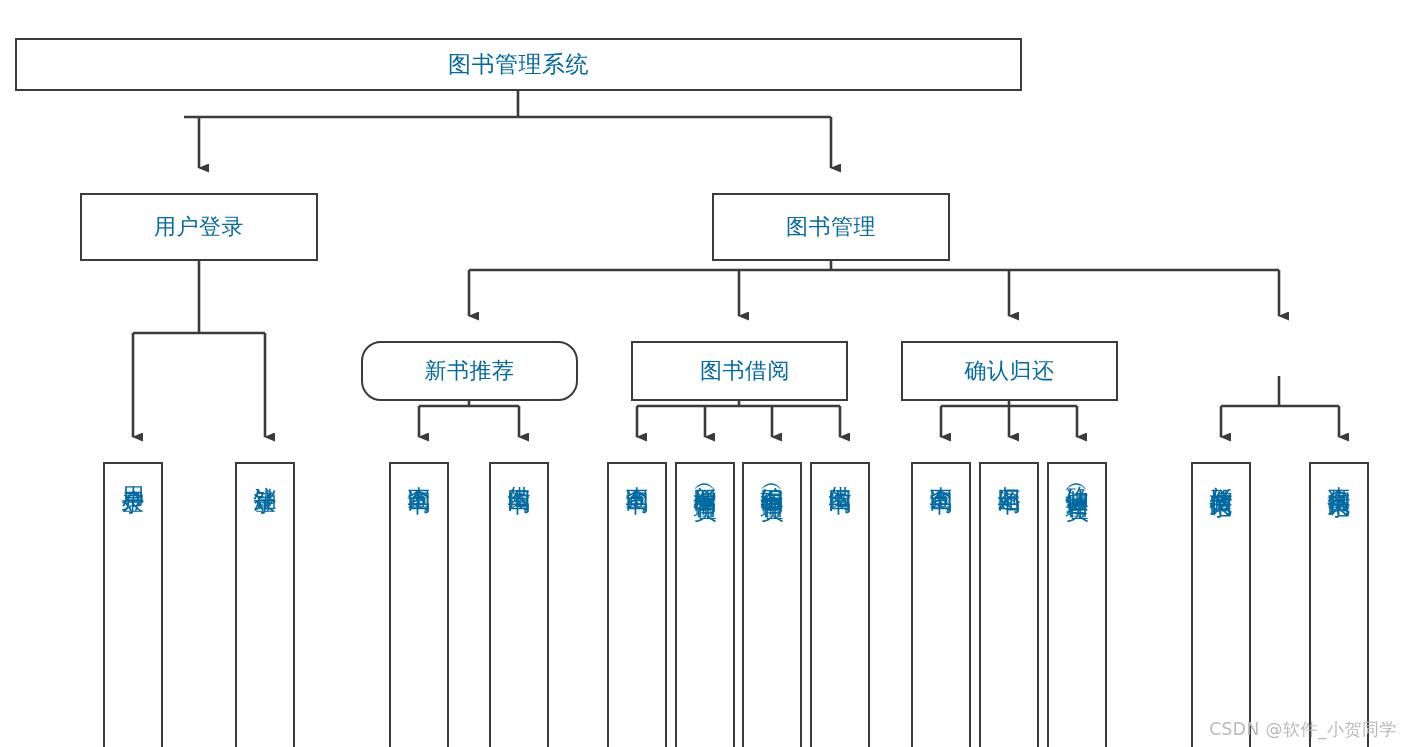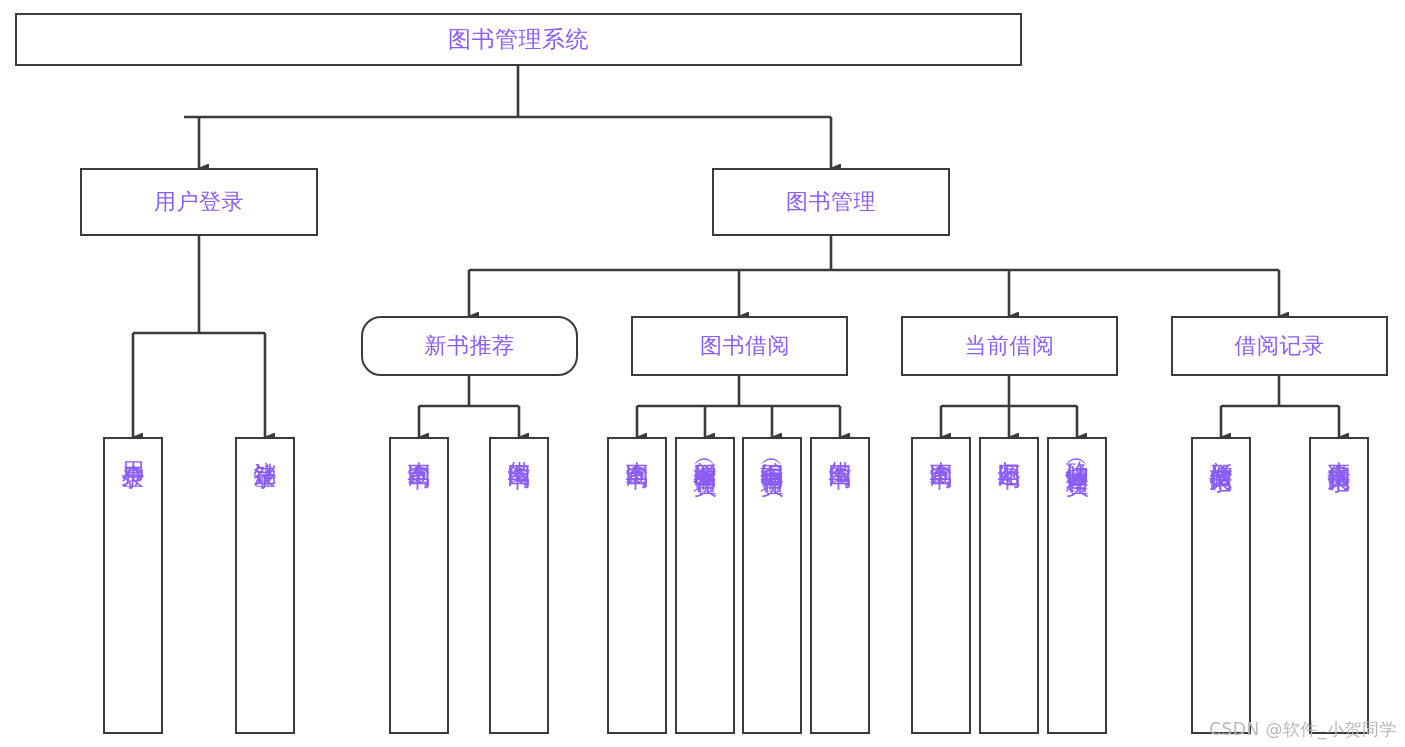--- a/index.html
+++ b/index.html
@@ -27,21 +27,22 @@
     pointer-events: none;
   }
   .node {
     position: absolute;
     box-sizing: border-box;
     background: #ffffff;
     border: 2px solid #3b3b3b;
     display: flex;
     align-items: center;
     justify-content: center;
-    color: #8b5cf6;
+    color: #0369a1;
+    margin-top: 25px;
   }
   .node-label {
     display: block;
     text-align: center;
     letter-spacing: 0.5px;
   }
   .node.horiz .node-label {
     writing-mode: horizontal-tb;
     font-size: 22px;
     line-height: 1.1;
@@ -140,24 +141,21 @@
     <span class="node-label">图书管理</span>
   </div>
 
   <div class="node horiz" style="left:361px; top:316px; width:217px; height:60px;border-radius:20px;">
     <span class="node-label">新书推荐</span>
   </div>
   <div class="node horiz" style="left:631px; top:316px; width:217px; height:60px;padding-left:11px;">
     <span class="node-label">图书借阅</span>
   </div>
   <div class="node horiz" style="left:901px; top:316px; width:217px; height:60px;">
-    <span class="node-label">当前借阅</span>
-  </div>
-  <div class="node horiz" style="left:1171px; top:316px; width:217px; height:60px;">
-    <span class="node-label">借阅记录</span>
+    <span class="node-label">确认归还</span>
   </div>
 
   <div class="node vert" style="left:103px; top:437px; width:60px; height:297px;">
     <span class="node-label">用户登录</span>
   </div>
   <div class="node vert" style="left:235px; top:437px; width:60px; height:297px;">
     <span class="node-label">注销登录</span>
   </div>
 
   <div class="node vert" style="left:389px; top:437px; width:60px; height:297px;">

